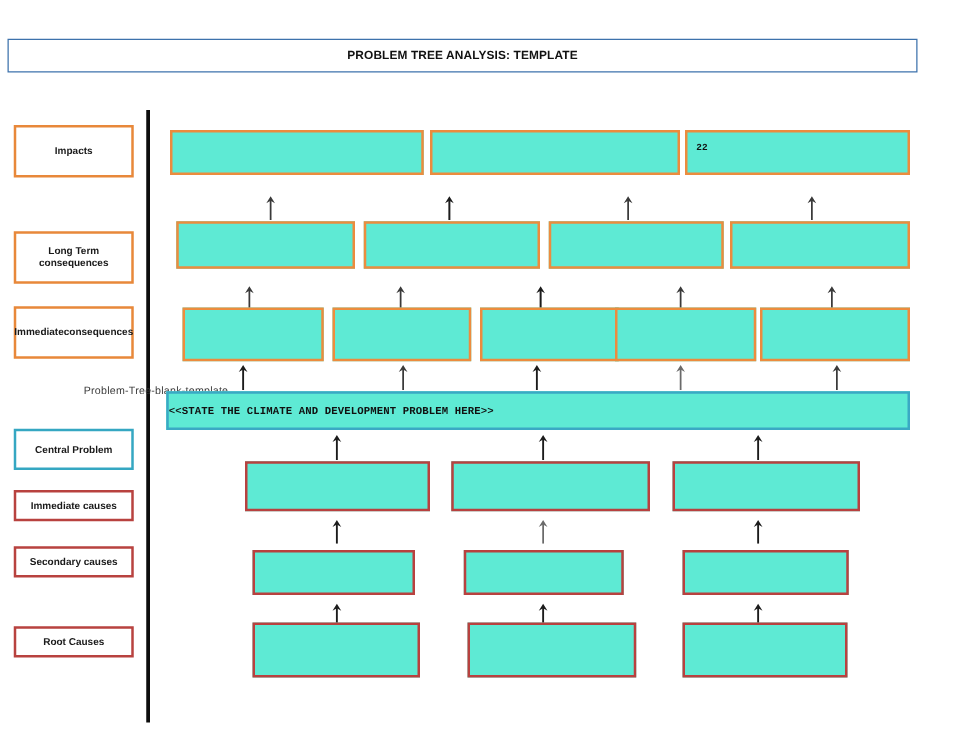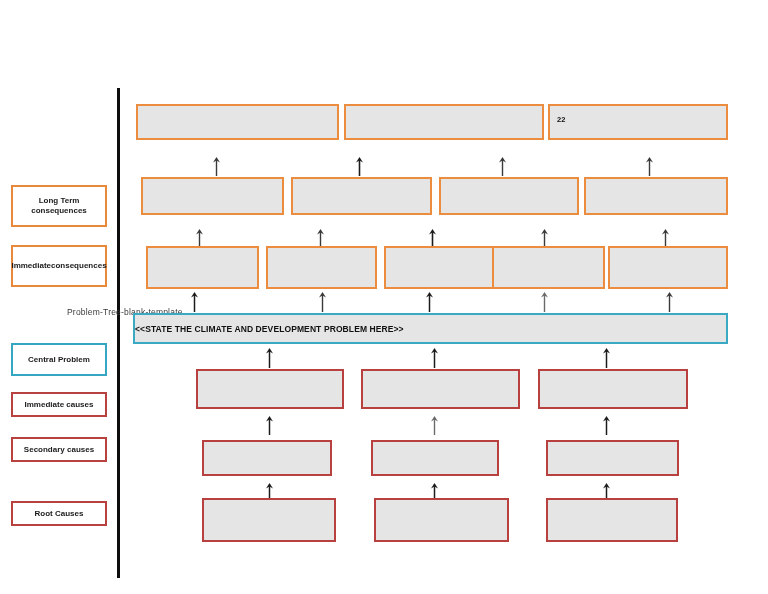--- a/index.html
+++ b/index.html
@@ -69,21 +69,22 @@
     padding: 2px 3px;
   }
   .legend-orange { border: 2px solid #e8883a; }
   .legend-teal   { border: 2px solid #35a7c2; }
   .legend-red    { border: 2px solid #b8423f; }
 
   
   .node {
     position: absolute;
     box-sizing: border-box;
-    background: #e5e5e5;
+    background: #5eead4;
+    font-family: Liberation Mono, monospace;
   }
   .node-orange { border: 2px solid #ec8c3e; }
   .node-red    { border: 2px solid #b8413f; }
   .node-teal   { border: 2px solid #3aa9c4; }
 
   .node-text {
     position: absolute;
     font-size: 7.5px;
     font-weight: bold;
     color: #111111;
@@ -120,23 +121,29 @@
     color: #3b3b3b;
     letter-spacing: 0.2px;
     white-space: nowrap;
   }
 </style>
 </head>
 <body>
 
 <div id="canvas">
 
+  <div class="title-banner">
+    <span class="title-text">PROBLEM TREE ANALYSIS: TEMPLATE</span>
+  </div>
 
   <div class="trunk"></div>
 
+  <div class="legend-box legend-orange" style="left:11px; top:100px; width:96px; height:42px;">
+    <span>Impacts</span>
+  </div>
 
   <div class="legend-box legend-orange" style="left:11px; top:185px; width:96px; height:42px; flex-direction:column;">
     <span>Long Term</span>
     <span>consequences</span>
   </div>
 
   <div class="legend-box legend-orange" style="left:11px; top:245px; width:96px; height:42px; flex-direction:row;">
     <span>Immediate</span>
     <span>consequences</span>
   </div>

